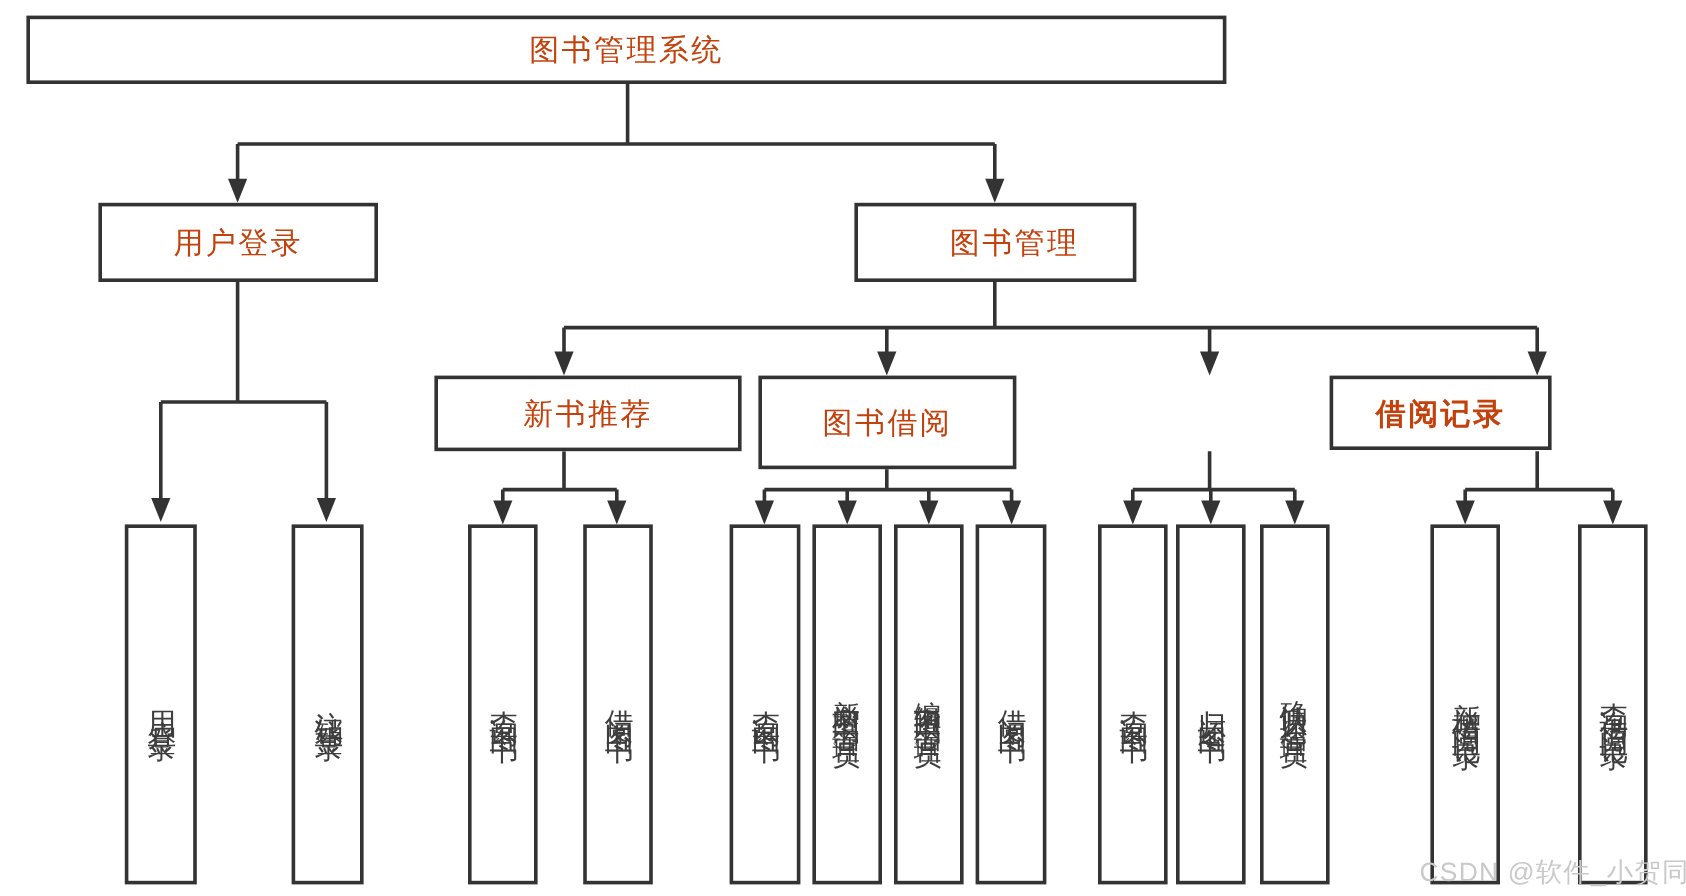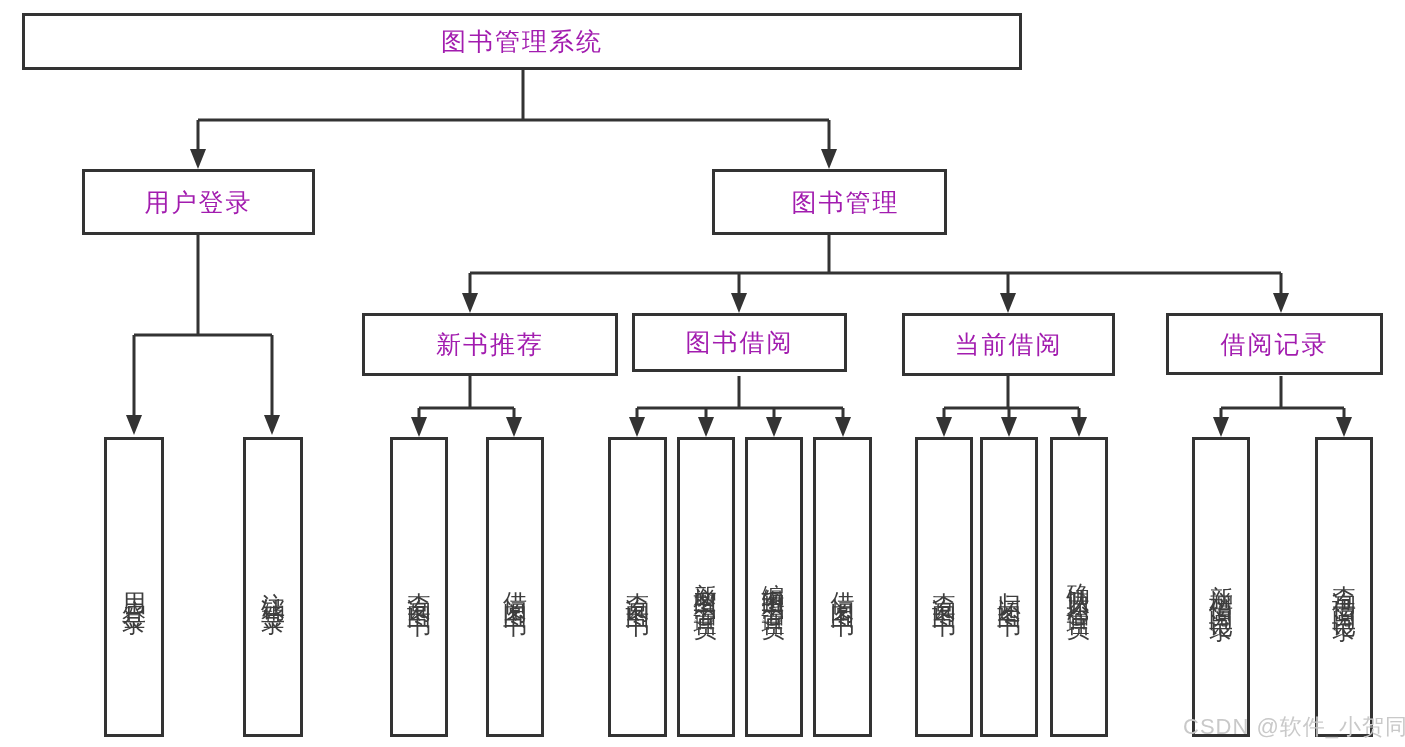--- a/index.html
+++ b/index.html
@@ -19,21 +19,21 @@
   .box {
     position: absolute;
     box-sizing: border-box;
     border: 3px solid #333333;
     background: #ffffff;
     display: flex;
     align-items: center;
     justify-content: center;
     font-size: 25px;
     letter-spacing: 2px;
-    color: #a21caf;
+    color: #c2410c;
     z-index: 2;
   }
   .vbox {
     position: absolute;
     box-sizing: border-box;
     border: 3px solid #333333;
     background: #ffffff;
     display: flex;
     align-items: center;
     justify-content: center;
@@ -102,23 +102,22 @@
       <polygon points="1336,417 1352,417 1344,437"></polygon>
     </g>
   </svg>
 
   <div class="box" style="left:22px; top:13px; width:1000px; height:57px;">图书管理系统</div>
 
   <div class="box" style="left:82px; top:169px; width:233px; height:66px;">用户登录</div>
   <div class="box" style="left:712px; top:169px; width:235px; height:66px;padding-left:32px;">图书管理</div>
 
   <div class="box" style="left:362px; top:313px; width:256px; height:63px;">新书推荐</div>
-  <div class="box" style="left:632px; top:313px; width:215px; height:59px;">图书借阅</div>
-  <div class="box" style="left:902px; top:313px; width:213px; height:63px;">当前借阅</div>
-  <div class="box" style="left:1166px; top:313px; width:217px; height:62px;">借阅记录</div>
+  <div class="box" style="left:632px; top:313px; width:215px; height:78px;">图书借阅</div>
+  <div class="box" style="left:1108px; top:313px; width:185px; height:62px;font-weight:bold;">借阅记录</div>
 
   <div class="vbox" style="left:104px; top:437px; width:60px; height:300px;">用户登录</div>
   <div class="vbox" style="left:243px; top:437px; width:60px; height:300px;">注销登录</div>
 
   <div class="vbox" style="left:390px; top:437px; width:58px; height:300px;">查询图书</div>
   <div class="vbox" style="left:486px; top:437px; width:58px; height:300px;">借阅图书</div>
 
   <div class="vbox" style="left:608px; top:437px; width:59px; height:300px;">查询图书</div>
   <div class="vbox dense" style="left:677px; top:437px; width:58px; height:300px;">新增图书（管理员）</div>
   <div class="vbox dense" style="left:745px; top:437px; width:58px; height:300px;">编辑图书（管理员）</div>

